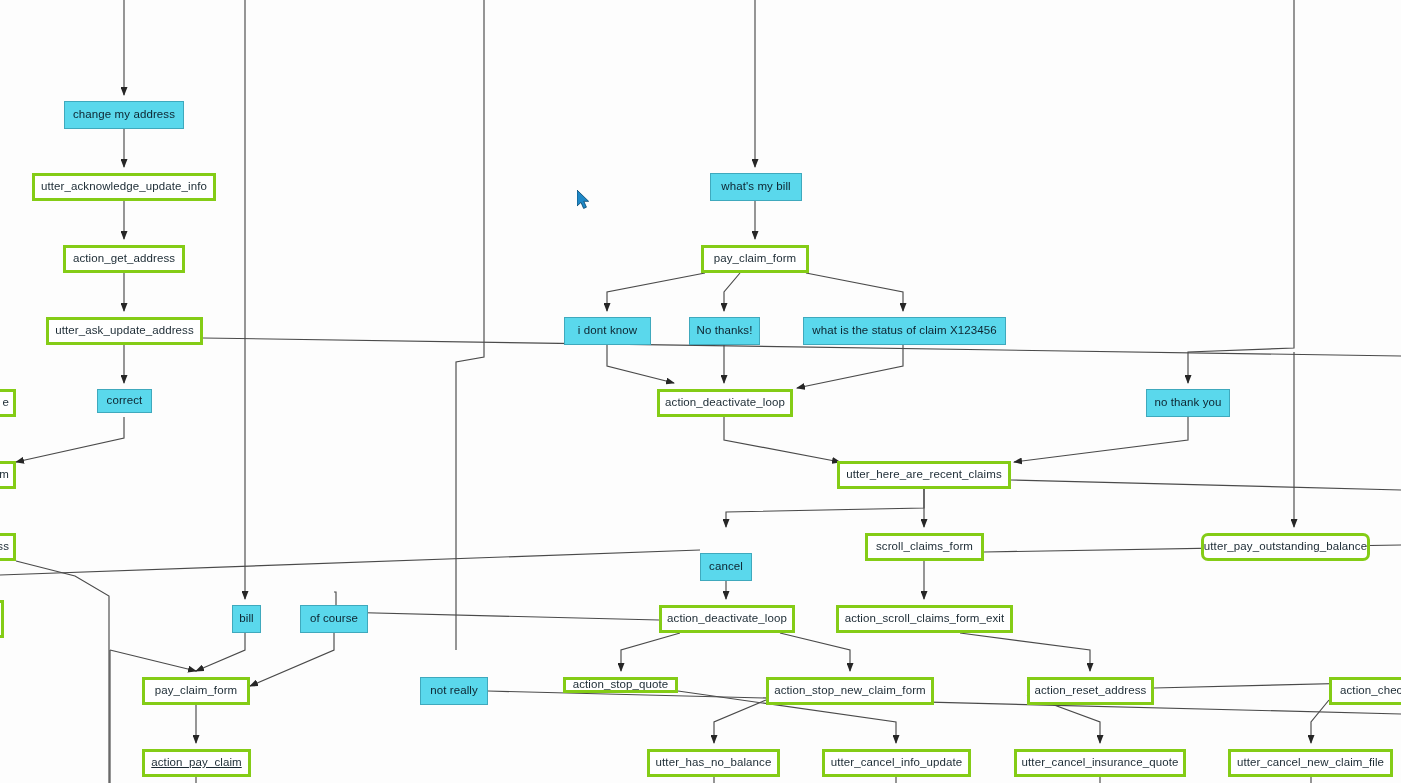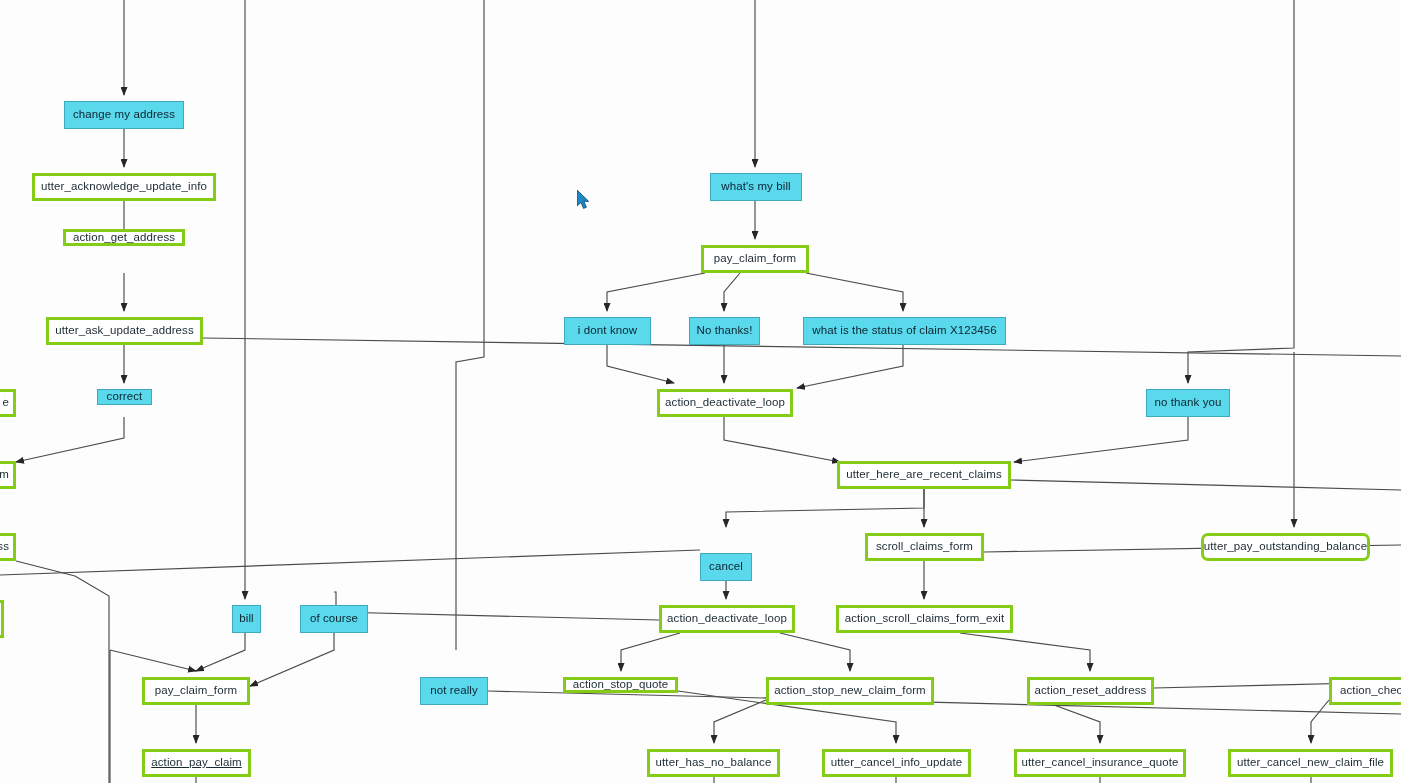--- a/index.html
+++ b/index.html
@@ -120,27 +120,27 @@
       </g>
   </svg>
 
   <div id="nodes-group">
       <div class="node intent" style="left: 64px; top: 101px; width: 120px; height: 28px;">
         <span>change my address</span>
       </div>
       <div class="node action" style="left: 32px; top: 173px; width: 184px; height: 28px;">
         <span>utter_acknowledge_update_info</span>
       </div>
-      <div class="node action" style="left: 63px; top: 229px; width: 122px; height: 17px;">
+      <div class="node action" style="left: 63px; top: 245px; width: 122px; height: 28px;">
         <span>action_get_address</span>
       </div>
       <div class="node action" style="left: 46px; top: 317px; width: 157px; height: 28px;">
         <span>utter_ask_update_address</span>
       </div>
-      <div class="node intent" style="left: 97px; top: 389px; width: 55px; height: 16px;">
+      <div class="node intent" style="left: 97px; top: 389px; width: 55px; height: 24px;">
         <span>correct</span>
       </div>
       <div class="node action clipped-left" style="left: -18px; top: 389px; width: 34px; height: 28px;">
         <span>e</span>
       </div>
       <div class="node action clipped-left" style="left: -18px; top: 461px; width: 34px; height: 28px;">
         <span>m</span>
       </div>
       <div class="node action clipped-left" style="left: -18px; top: 533px; width: 34px; height: 28px;">
         <span>ss</span>

